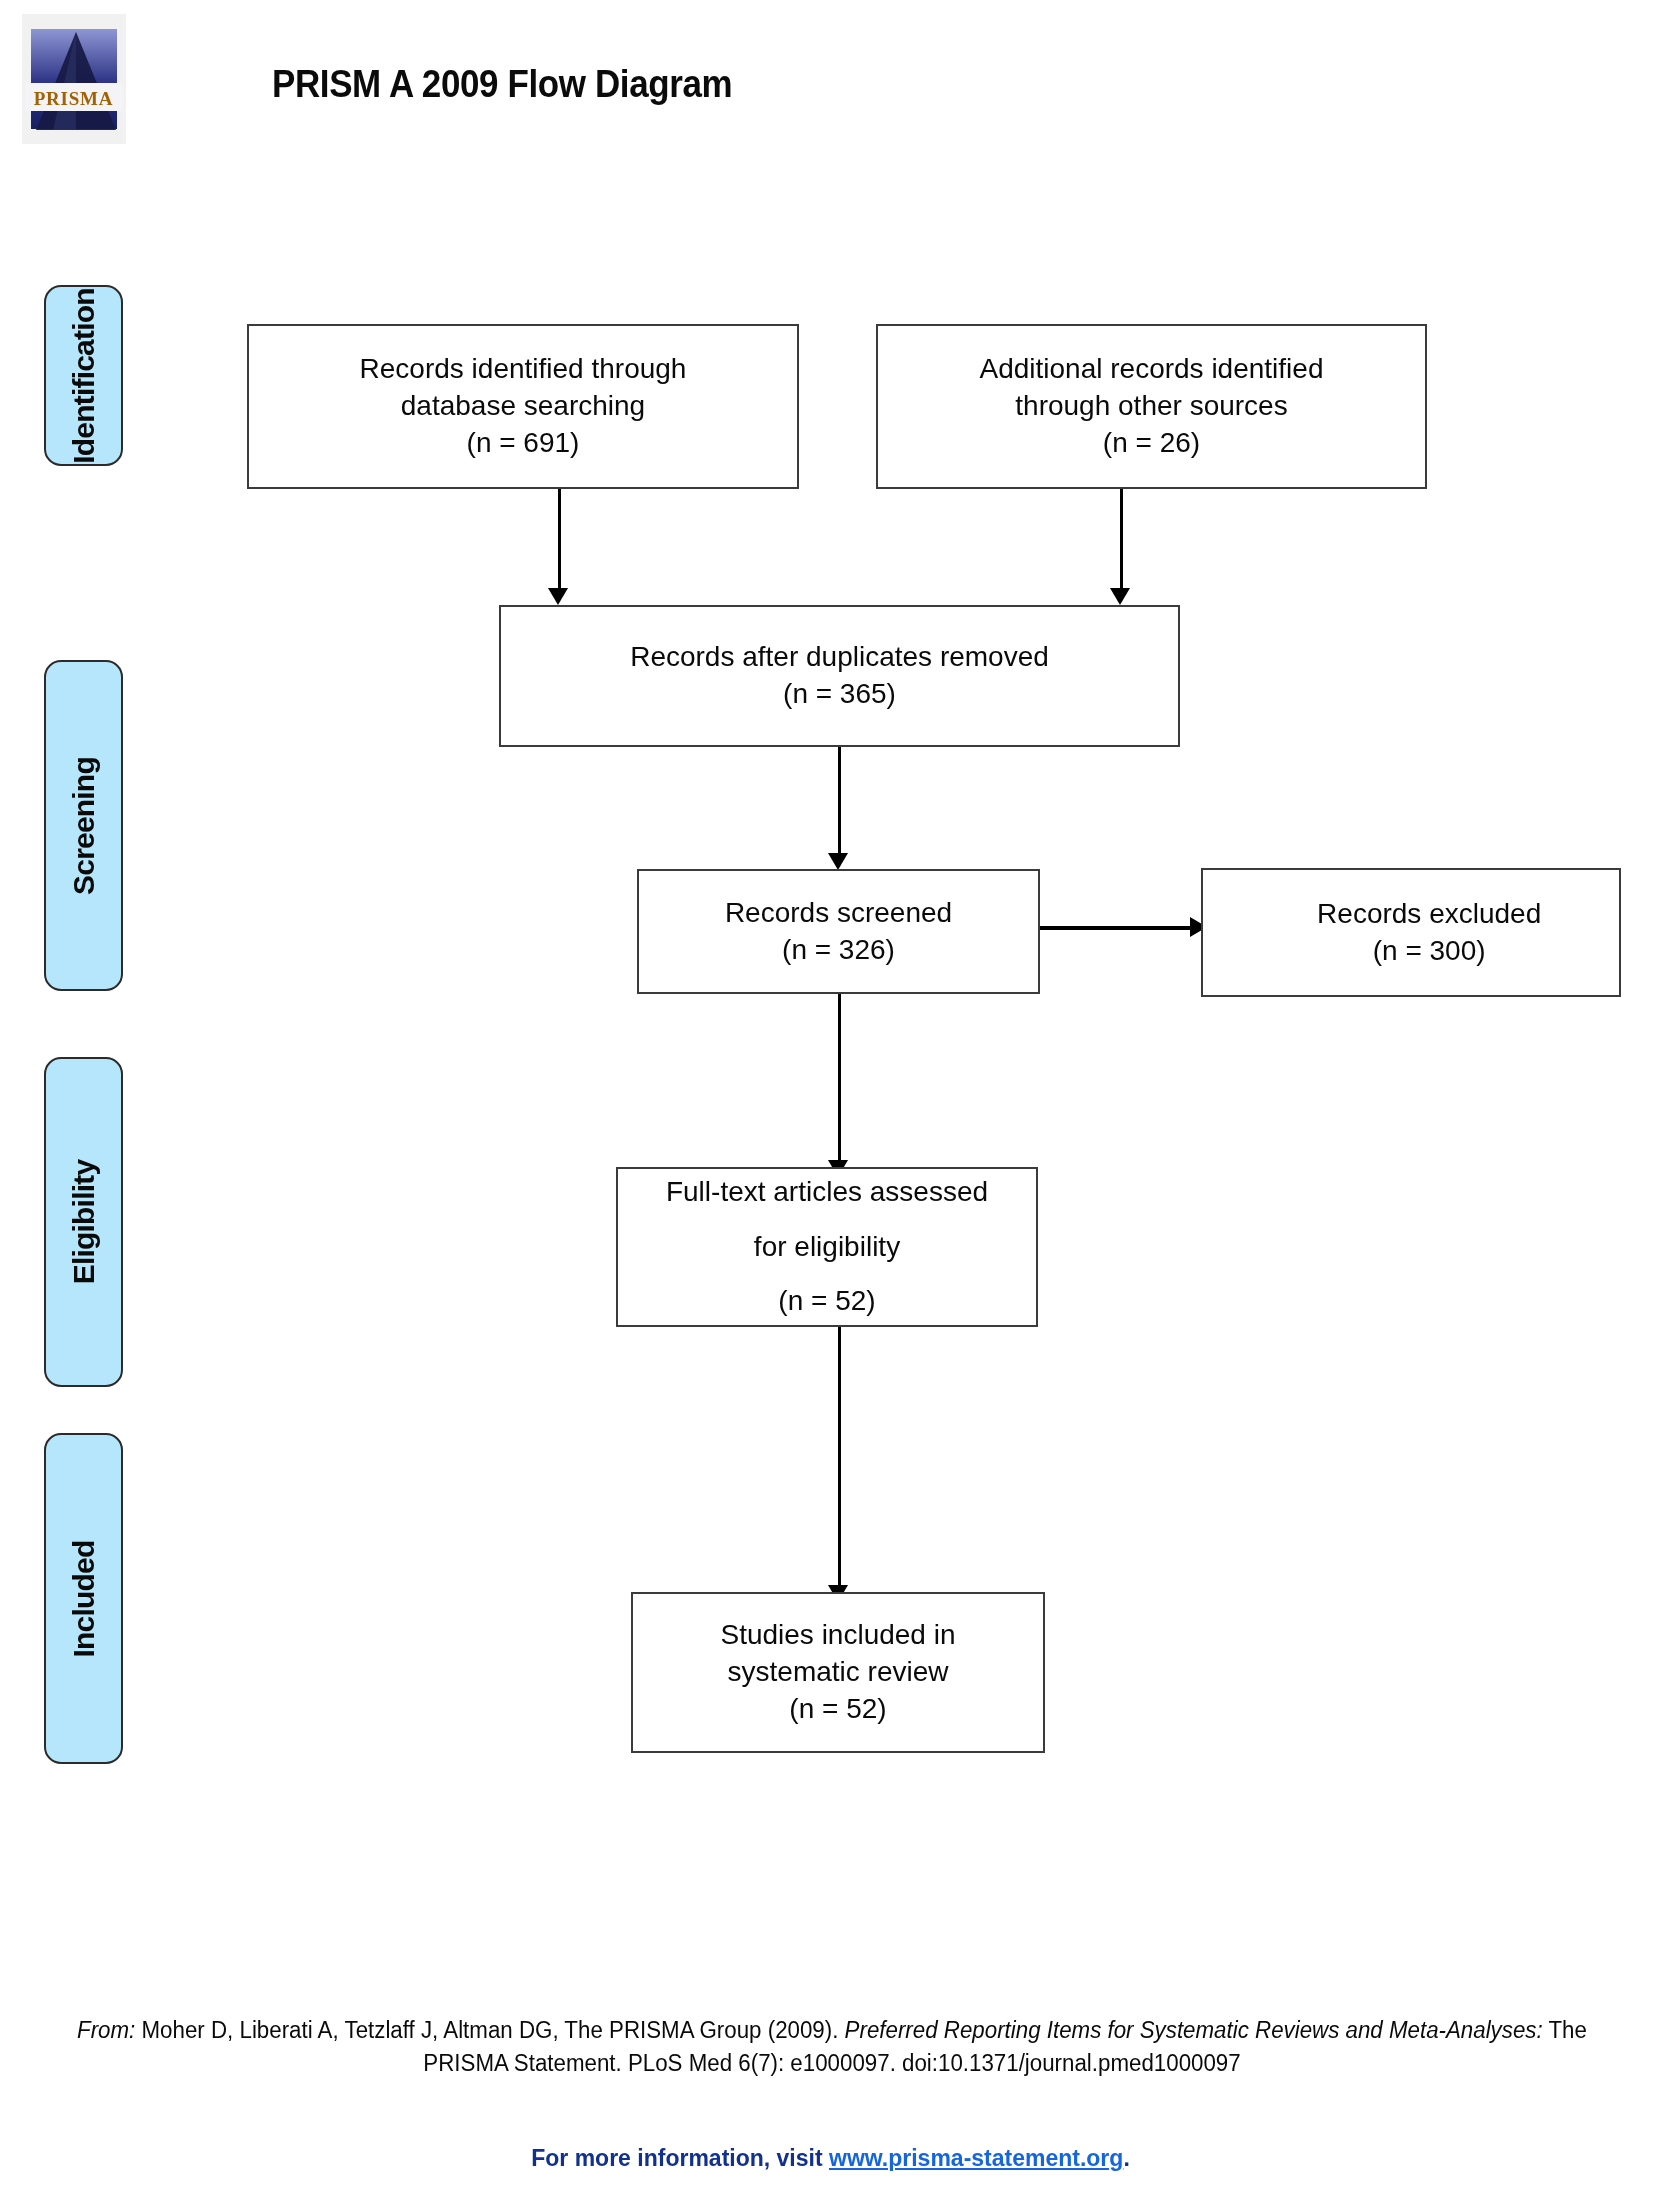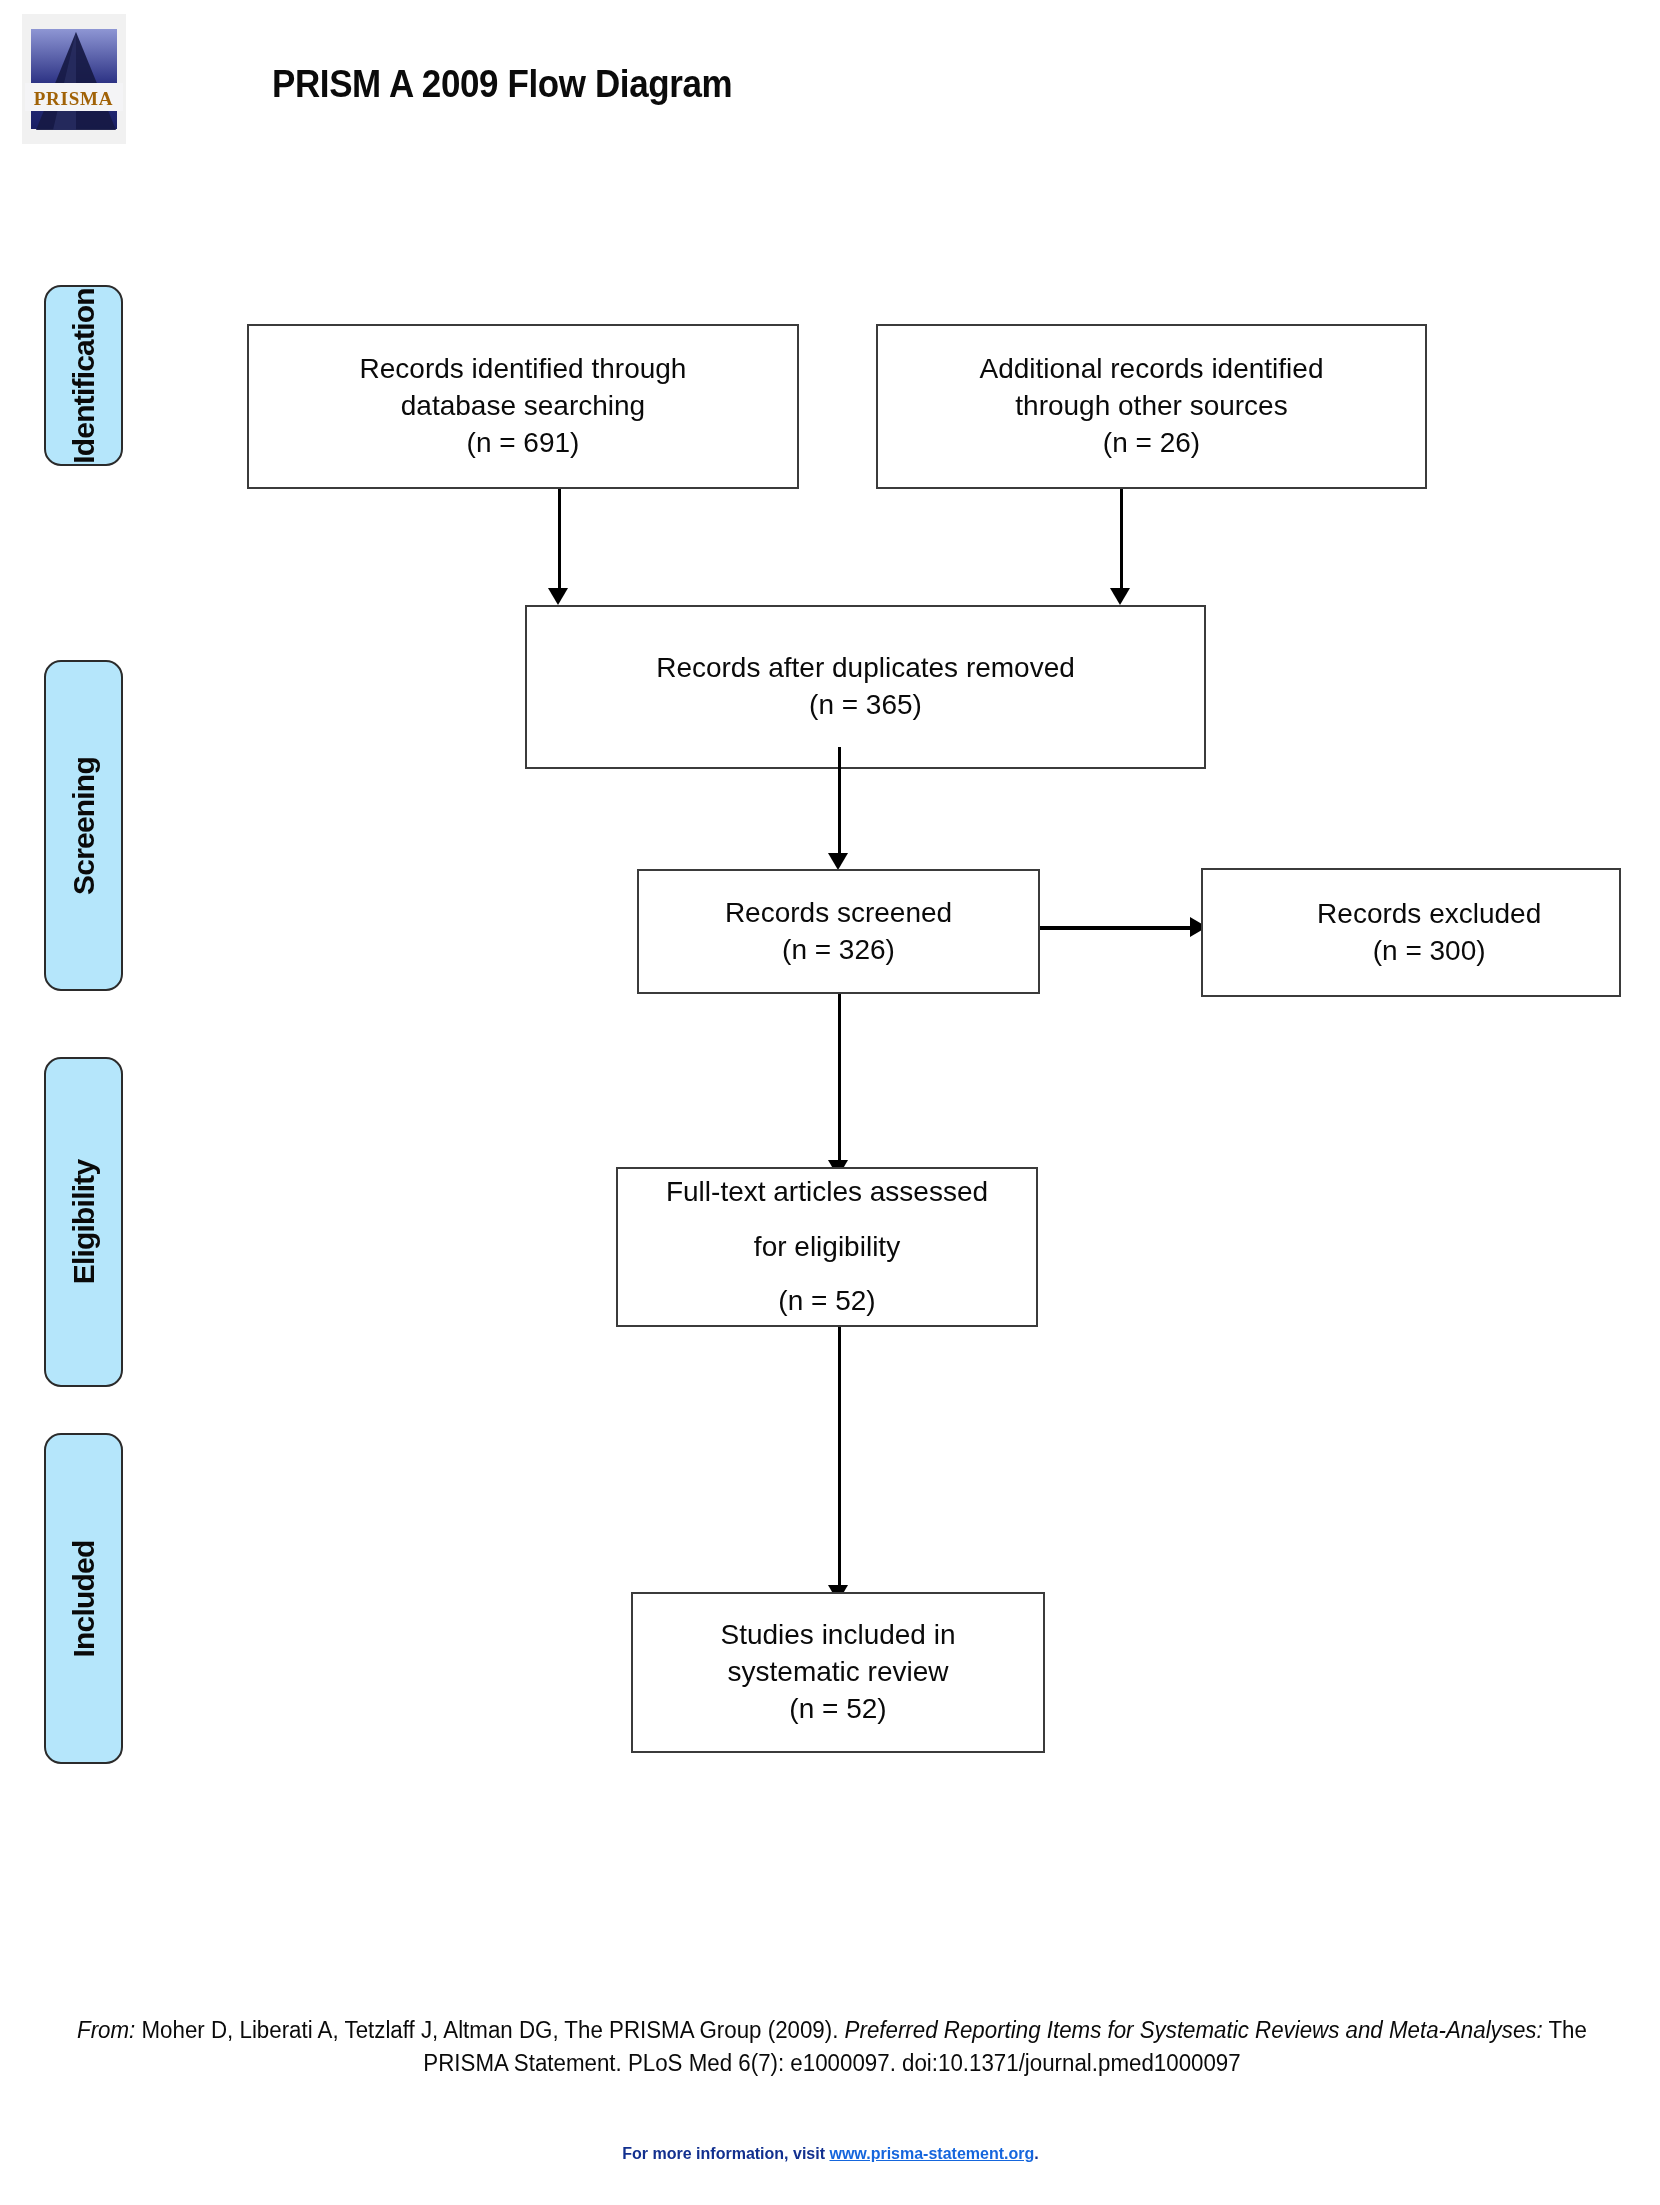--- a/index.html
+++ b/index.html
@@ -162,21 +162,21 @@
     transform: scaleX(0.97);
     transform-origin: center top;
   }
   #citation .it { font-style: italic; }
   #more-info {
     position: absolute;
     left: 0;
     top: 2145px;
     width: 1661px;
     text-align: center;
-    font-size: 16px;
+    font-size: 23px;
     font-weight: 700;
     color: #12308f;
   }
   #more-info .url {
     color: #1566dd;
     text-decoration: underline;
   }
 </style>
 </head>
 <body>
@@ -217,21 +217,21 @@
     <span class="ln">through other sources</span>
     <span class="ln">(n = 26)</span>
   </div>
 
   <div class="conn-v" style="left:558px; top:489px; height:101px;"></div>
   <div class="arrow-down" style="left:548px; top:588px;"></div>
 
   <div class="conn-v" style="left:1120px; top:489px; height:101px;"></div>
   <div class="arrow-down" style="left:1110px; top:588px;"></div>
 
-  <div class="flow-box" style="left:499px; top:605px; width:681px; height:164px;margin-left:26px;">
+  <div class="flow-box" style="left:499px; top:605px; width:681px; height:142px;">
     <span class="ln">Records after duplicates removed</span>
     <span class="ln">(n = 365)</span>
   </div>
 
   <div class="conn-v" style="left:838px; top:747px; height:109px;"></div>
   <div class="arrow-down" style="left:828px; top:853px;"></div>
 
   <div class="flow-box" style="left:637px; top:869px; width:403px; height:125px;">
     <span class="ln">Records screened</span>
     <span class="ln">(n = 326)</span>

